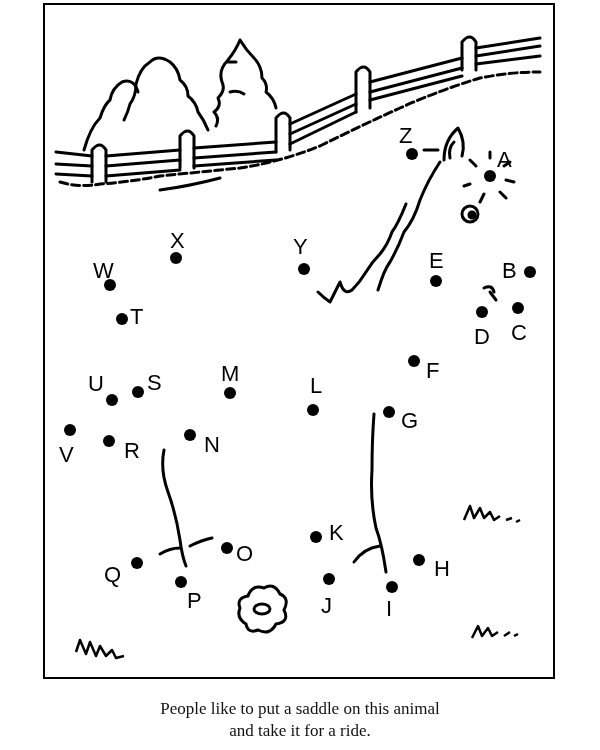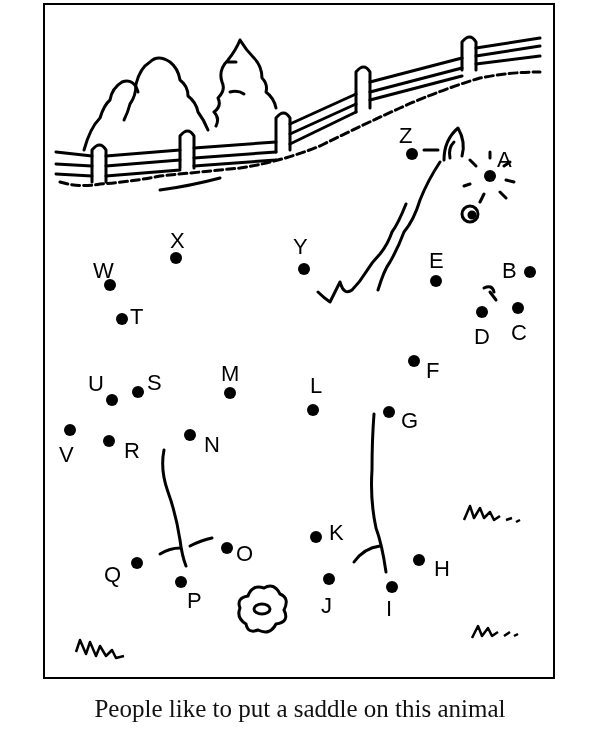--- a/index.html
+++ b/index.html
@@ -1,20 +1,20 @@
 <!DOCTYPE html>
 <html><head>
 <meta charset="utf-8">
 <style>
   html, body { margin: 0; padding: 0; background: #ffffff; }
   body { width: 600px; height: 750px; position: relative; overflow: hidden; font-family: "Liberation Sans", sans-serif; }
   #art { position: absolute; left: 0; top: 0; width: 600px; height: 750px; }
   .caption {
     position: absolute; left: 0; top: 698px; width: 600px; text-align: center;
-    font-family: "Liberation Serif", "DejaVu Serif", serif; font-size: 25px; line-height: 22px; color: #111;
+    font-family: "Liberation Serif", "DejaVu Serif", serif; font-size: 17px; line-height: 22px; color: #111;
   }
   .lbl { font-family: "Liberation Sans", "DejaVu Sans", sans-serif; font-size: 22px; fill: #000; }
 </style>
 </head>
 <body>
 
 <svg id="art" viewBox="0 0 600 750" xmlns="http://www.w3.org/2000/svg">
 
   <rect x="44" y="4" width="510" height="674" fill="none" stroke="#000" stroke-width="2"></rect>
 
@@ -183,13 +183,14 @@
       </g>
       <g>
         <circle cx="412" cy="154" r="6" fill="#000000"></circle>
         <text x="399" y="143" class="lbl">Z</text>
       </g>
     </g>
 </svg>
 
 <div class="caption">
   <div>People like to put a saddle on this animal</div>
+  <div>and take it for a ride.</div>
 </div>
 
 </body></html>

